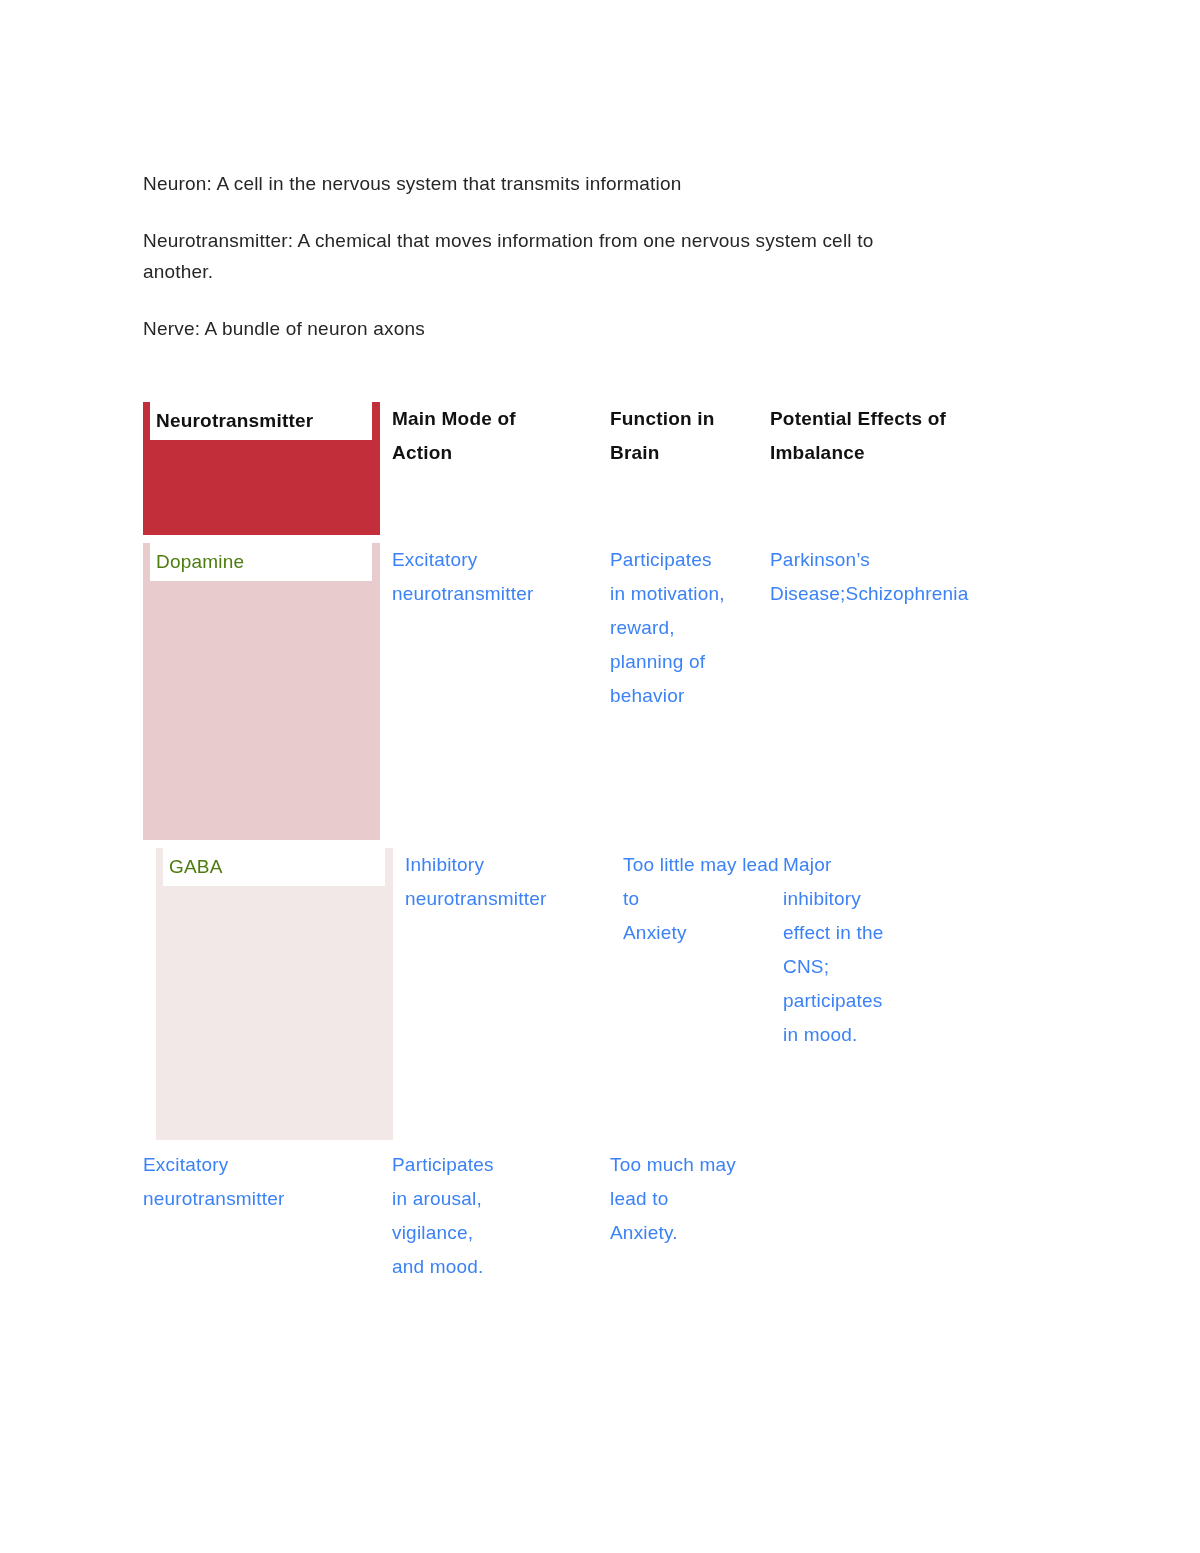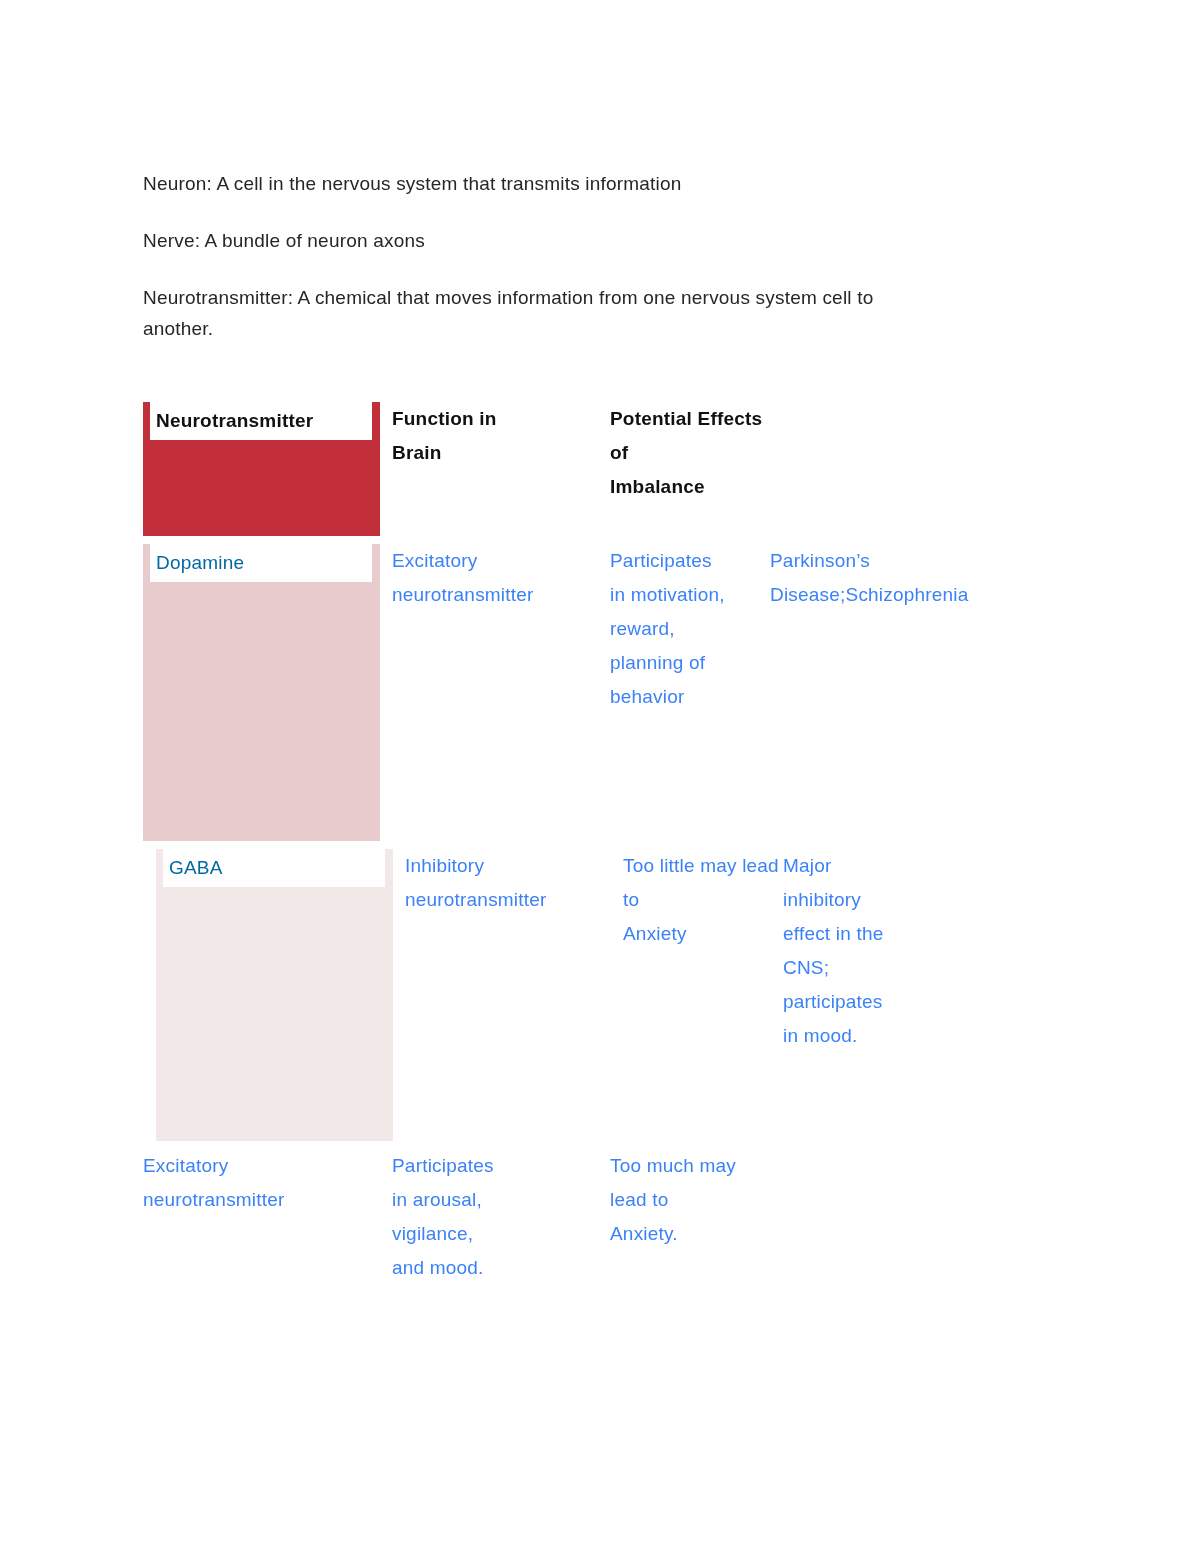--- a/index.html
+++ b/index.html
@@ -50,52 +50,54 @@
   .label {
     margin: 32px 0 0 7px;
     width: 222px;
     height: 38px;
     background: var(--label-bg, #ffffff);
     box-sizing: border-box;
     padding-left: 6px;
     font-size: 19px;
     line-height: 38px;
     letter-spacing: 0.2px;
-    color: #0369a1;
+    color: #4d7c0f;
     white-space: nowrap;
     overflow: hidden;
   }
   .cell {
     padding-top: 32px;
     font-size: 19px;
     line-height: 34px;
     letter-spacing: 0.2px;
     color: #3b82f6;
     white-space: pre-line;
   }
   .bold { font-weight: bold; color: #111111; }
 </style>
 </head>
 <body>
 
 <div class="page">
 
   <p class="def">Neuron: A cell in the nervous system that transmits information</p>
-  <p class="def">Nerve: A bundle of neuron axons</p>
   <p class="def">Neurotransmitter: A chemical that moves information from one nervous system cell to
 another.</p>
+  <p class="def">Nerve: A bundle of neuron axons</p>
 
   <div class="nt-table">
 
     <div class="trow row-header">
       <div class="c1">
         <div class="block header-bg">
           <div class="label bold">Neurotransmitter</div>
         </div>
       </div>
+      <div class="cell bold">Main Mode of
+Action</div>
       <div class="cell bold">Function in
 Brain</div>
       <div class="cell bold">Potential Effects of
 Imbalance</div>
     </div>
 
     <div class="trow row-0">
       <div class="c1">
         <div class="block pink-bg">
           <div class="label">Dopamine</div>

